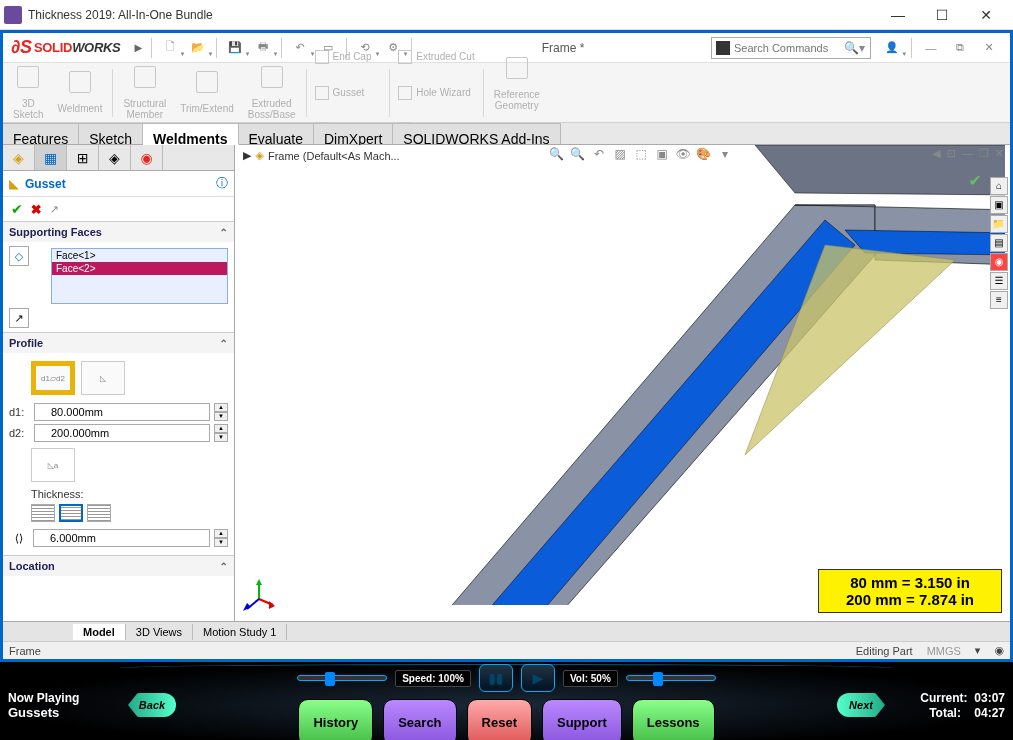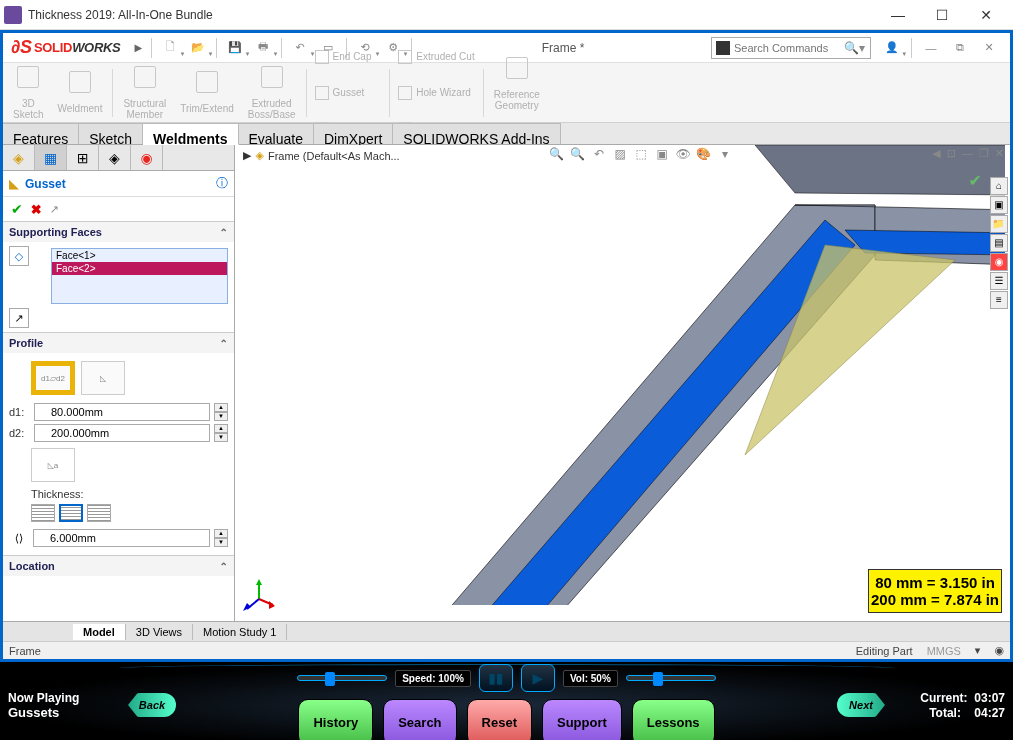--- a/index.html
+++ b/index.html
@@ -75,21 +75,21 @@
 .viewport { flex: 1; background: #fff; position: relative; overflow: hidden; }
 .vp-treecrumb { position: absolute; top: 4px; left: 8px; font-size: 11px; color: #333; display: flex; align-items: center; gap: 4px; }
 .vp-toolbar { position: absolute; top: 2px; left: 50%; transform: translateX(-40%); display: flex; gap: 3px; }
 .vp-toolbar .vtb { width: 18px; height: 18px; font-size: 12px; color: #888; cursor: pointer; text-align: center; }
 .vp-wincontrols { position: absolute; top: 2px; right: 6px; display: flex; gap: 6px; font-size: 11px; color: #888; }
 .vp-wincontrols span { cursor: pointer; }
 .vp-sidebar { position: absolute; right: 2px; top: 32px; display: flex; flex-direction: column; gap: 1px; }
 .vp-sidebar .vsb { width: 18px; height: 18px; border: 1px solid #aaa; background: #f0f0f0; font-size: 10px; text-align: center; cursor: pointer; line-height: 16px; }
 .vp-checkmark { position: absolute; right: 28px; top: 26px; color: #6b6; font-size: 16px; }
 .vp-triad { position: absolute; bottom: 10px; left: 8px; width: 32px; height: 32px; }
-.vp-callout { position: absolute; bottom: 8px; right: 8px; background: #fff200; border: 1px solid #333; padding: 4px 2px; font-size: 15px; font-weight: bold; text-align: center; font-family: Arial; }
+.vp-callout { position: absolute; bottom: 8px; right: 8px; background: #fff200; border: 1px solid #333; padding: 4px 27px; font-size: 15px; font-weight: bold; text-align: center; font-family: Arial; }
 
 .bottom-tabs { height: 20px; background: #e4e4e4; border-top: 1px solid #aaa; display: flex; align-items: center; padding-left: 70px; font-size: 11px; }
 .bottom-tabs .btab { padding: 2px 10px; border-right: 1px solid #bbb; cursor: pointer; }
 .bottom-tabs .btab.active { background: #fff; font-weight: bold; }
 .statusbar { height: 18px; background: #f0f0f0; border-top: 1px solid #ccc; display: flex; align-items: center; padding: 0 6px; font-size: 11px; color: #444; }
 .statusbar .sright { margin-left: auto; display: flex; gap: 14px; align-items: center; padding-left: 31px; }
 
 .player { height: 86px; background: radial-gradient(ellipse at center, #1a2838 0%, #000 70%); display: flex; align-items: center; position: relative; color: #fff; padding: 0 8px; }
 .player-wave { position: absolute; top: 2px; left: 120px; right: 120px; height: 8px; border-top: 1px solid #0af; border-radius: 50%; opacity: 0.5; }
 .np { width: 120px; }

